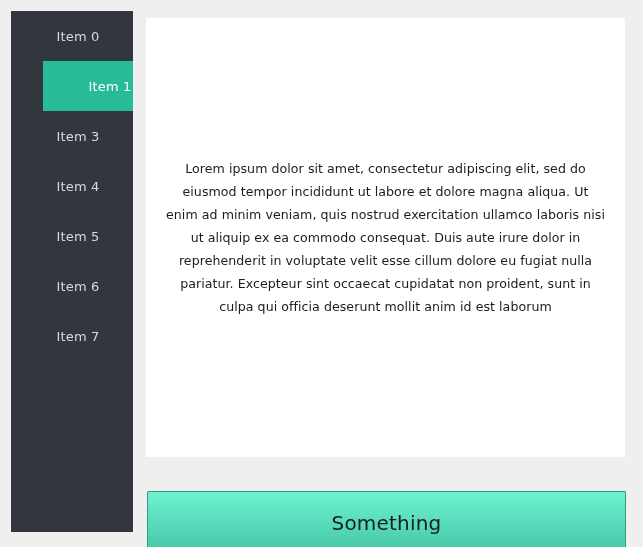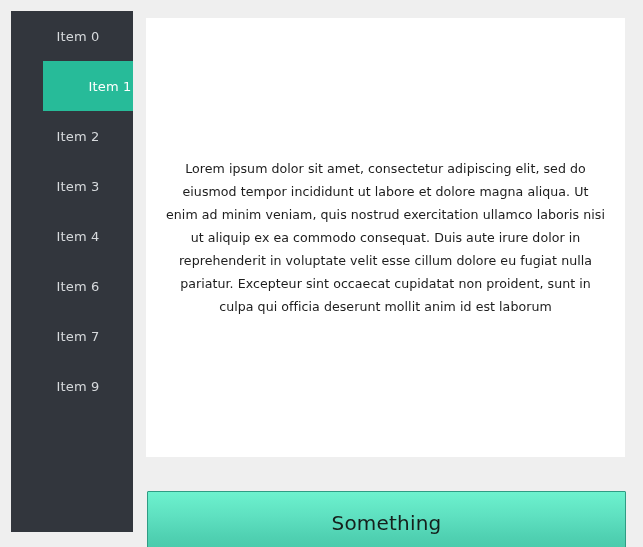--- a/index.html
+++ b/index.html
@@ -109,36 +109,33 @@
 <div id="app-root">
 
   <div id="sidebar">
     <div class="sidebar-item">
       <span>Item 0</span>
     </div>
     <div class="sidebar-item selected">
       <span>Item 1</span>
     </div>
     <div class="sidebar-item">
-      <span>Item 2</span>
-    </div>
-    <div class="sidebar-item">
       <span>Item 3</span>
     </div>
     <div class="sidebar-item">
       <span>Item 4</span>
     </div>
     <div class="sidebar-item">
+      <span>Item 5</span>
+    </div>
+    <div class="sidebar-item">
       <span>Item 6</span>
     </div>
     <div class="sidebar-item">
       <span>Item 7</span>
-    </div>
-    <div class="sidebar-item">
-      <span>Item 9</span>
     </div>
   </div>
 
   <div id="content-panel">
     <p id="content-paragraph">Lorem ipsum dolor sit amet, consectetur adipiscing elit, sed do eiusmod tempor incididunt ut labore et dolore magna aliqua. Ut enim ad minim veniam, quis nostrud exercitation ullamco laboris nisi ut aliquip ex ea commodo consequat. Duis aute irure dolor in reprehenderit in voluptate velit esse cillum dolore eu fugiat nulla pariatur. Excepteur sint occaecat cupidatat non proident, sunt in culpa qui officia deserunt mollit anim id est laborum</p>
   </div>
 
   <button id="something-button">Something</button>
 
 </div>

